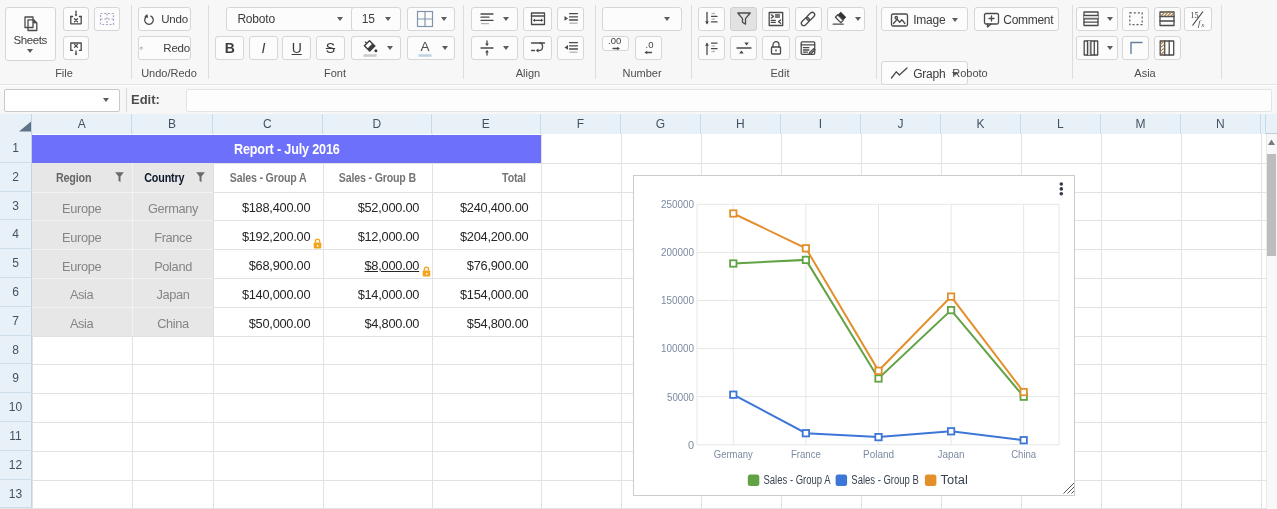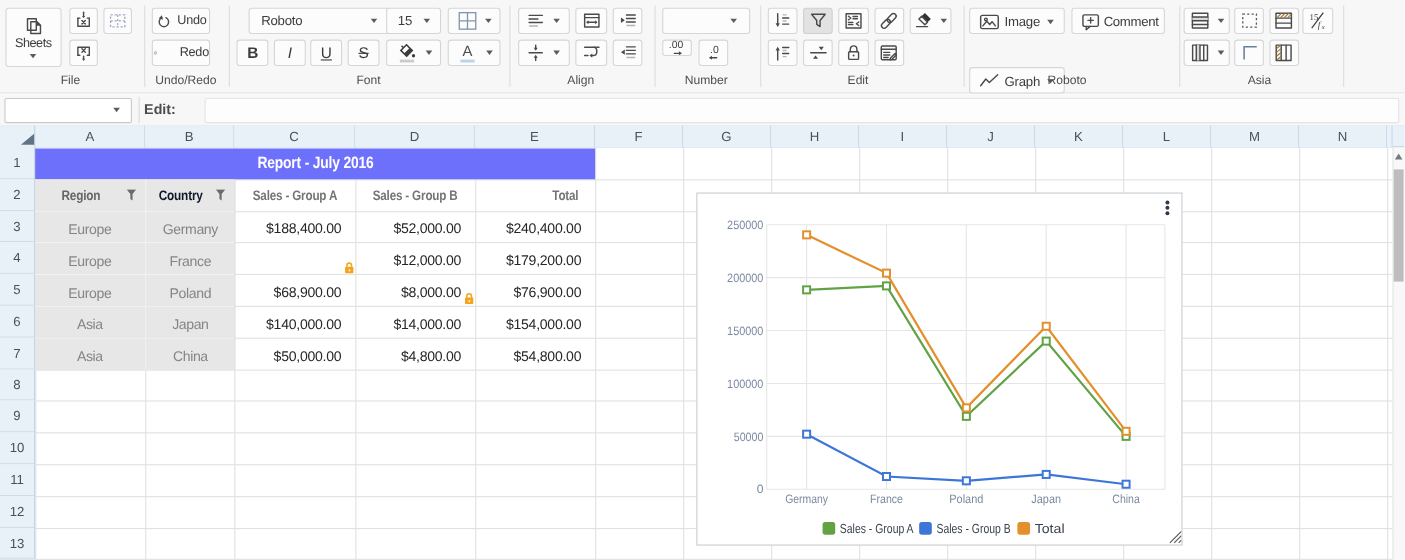--- a/index.html
+++ b/index.html
@@ -475,26 +475,27 @@
 <div class="abs" style="left:431.7px;top:162.8px;width:109.19999999999999px;height:28.8px;display:flex;align-items:center;padding-top:2px;">
       <span class="h2" style="margin-left:auto;margin-right:12.5px;">Total</span>
     </div>
 <div class="gcell" style="left:32px;top:192.6px;width:99.30000000000001px;height:27.8px;">Europe</div>
 <div class="gcell" style="left:133.3px;top:192.6px;width:79.5px;height:27.8px;">Germany</div>
 <div class="vcell" style="left:212.8px;top:191.6px;width:110.0px;height:28.8px;">$188,400.00</div>
 <div class="vcell" style="left:322.8px;top:191.6px;width:108.89999999999998px;height:28.8px;">$52,000.00</div>
 <div class="vcell" style="left:431.7px;top:191.6px;width:109.19999999999999px;height:28.8px;text-align:center;">$240,400.00</div>
 <div class="gcell" style="left:32px;top:221.4px;width:99.30000000000001px;height:27.8px;">Europe</div>
 <div class="gcell" style="left:133.3px;top:221.4px;width:79.5px;height:27.8px;">France</div>
+<div class="vcell" style="left:212.8px;top:220.4px;width:110.0px;height:28.8px;">$192,200.00</div>
 <div class="vcell" style="left:322.8px;top:220.4px;width:108.89999999999998px;height:28.8px;">$12,000.00</div>
-<div class="vcell" style="left:431.7px;top:220.4px;width:109.19999999999999px;height:28.8px;">$179,200.00</div>
+<div class="vcell" style="left:431.7px;top:220.4px;width:109.19999999999999px;height:28.8px;">$204,200.00</div>
 <div class="gcell" style="left:32px;top:250.2px;width:99.30000000000001px;height:27.8px;">Europe</div>
 <div class="gcell" style="left:133.3px;top:250.2px;width:79.5px;height:27.8px;">Poland</div>
 <div class="vcell" style="left:212.8px;top:249.2px;width:110.0px;height:28.8px;">$68,900.00</div>
-<div class="vcell" style="left:322.8px;top:249.2px;width:108.89999999999998px;height:28.8px;">$8,000.00</div>
+<div class="vcell" style="left:322.8px;top:249.2px;width:108.89999999999998px;height:28.8px;text-decoration:underline;">$8,000.00</div>
 <div class="vcell" style="left:431.7px;top:249.2px;width:109.19999999999999px;height:28.8px;">$76,900.00</div>
 <div class="gcell" style="left:32px;top:279.0px;width:99.30000000000001px;height:27.8px;">Asia</div>
 <div class="gcell" style="left:133.3px;top:279.0px;width:79.5px;height:27.8px;">Japan</div>
 <div class="vcell" style="left:212.8px;top:278.0px;width:110.0px;height:28.8px;">$140,000.00</div>
 <div class="vcell" style="left:322.8px;top:278.0px;width:108.89999999999998px;height:28.8px;">$14,000.00</div>
 <div class="vcell" style="left:431.7px;top:278.0px;width:109.19999999999999px;height:28.8px;">$154,000.00</div>
 <div class="gcell" style="left:32px;top:307.8px;width:99.30000000000001px;height:27.8px;">Asia</div>
 <div class="gcell" style="left:133.3px;top:307.8px;width:79.5px;height:27.8px;">China</div>
 <div class="vcell" style="left:212.8px;top:306.8px;width:110.0px;height:28.8px;">$50,000.00</div>
 <div class="vcell" style="left:322.8px;top:306.8px;width:108.89999999999998px;height:28.8px;">$4,800.00</div>

